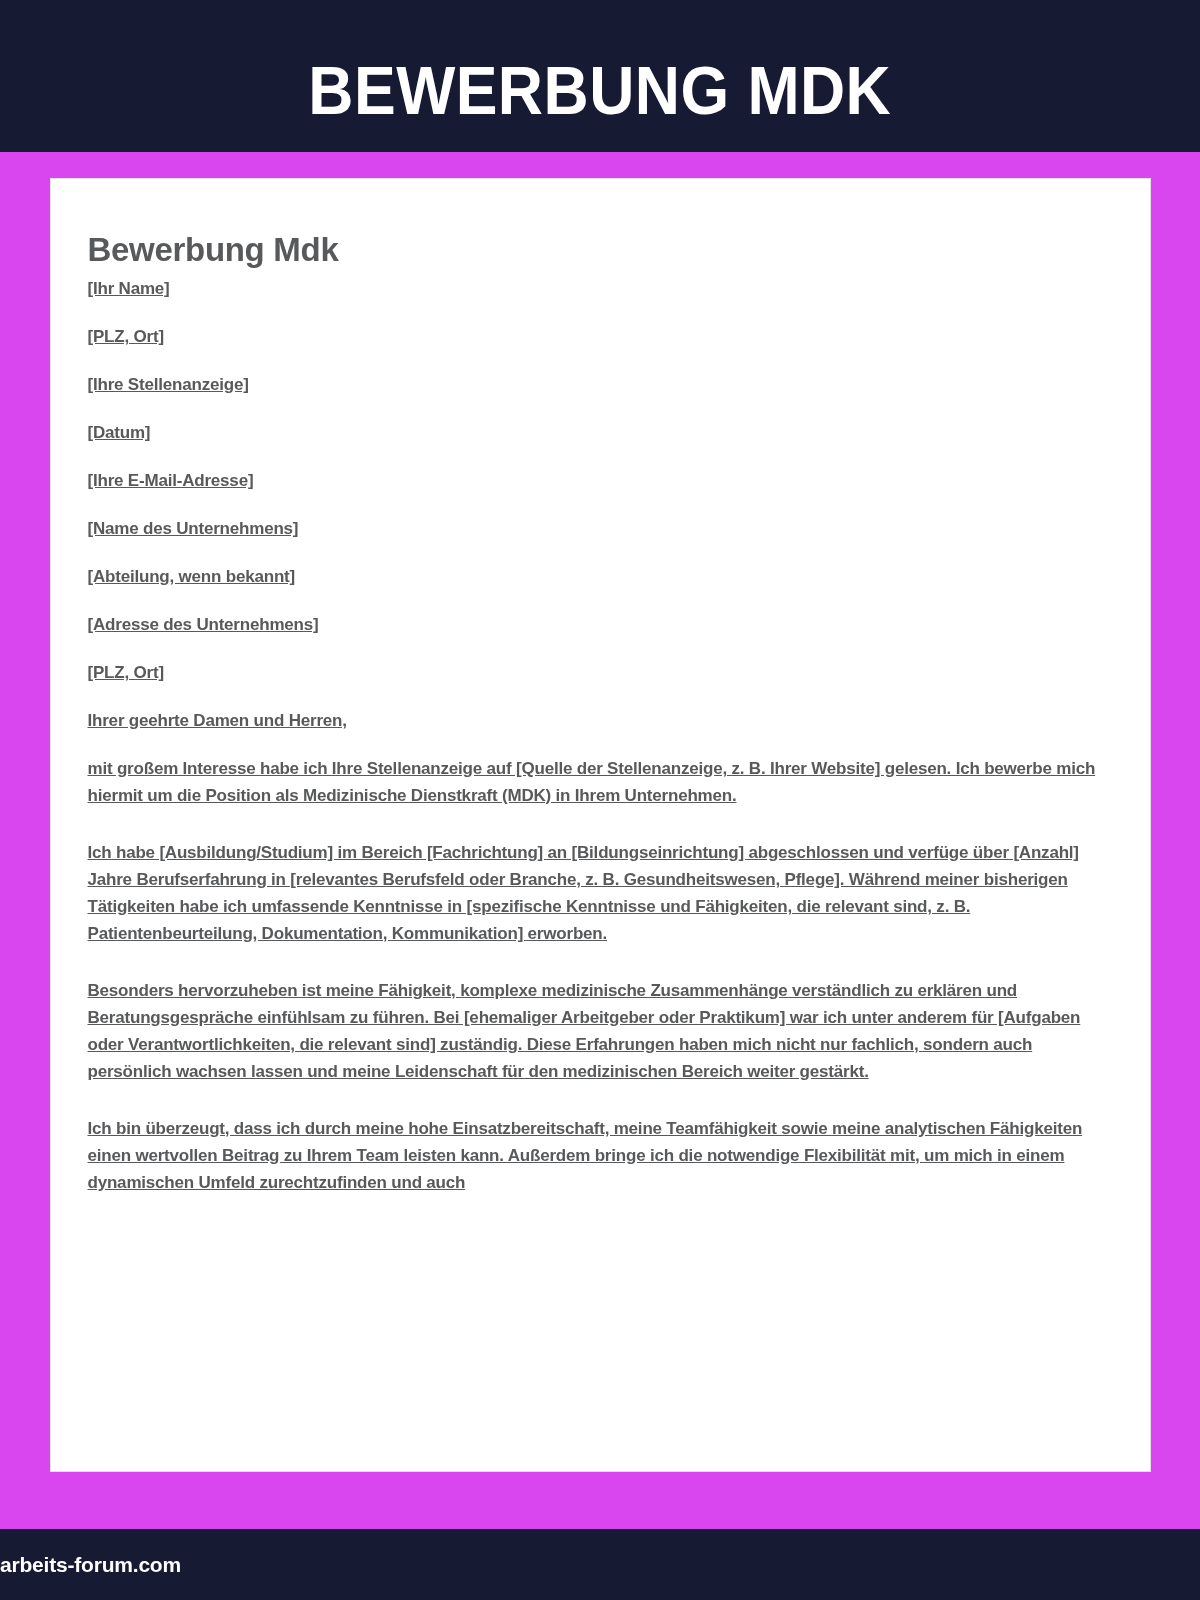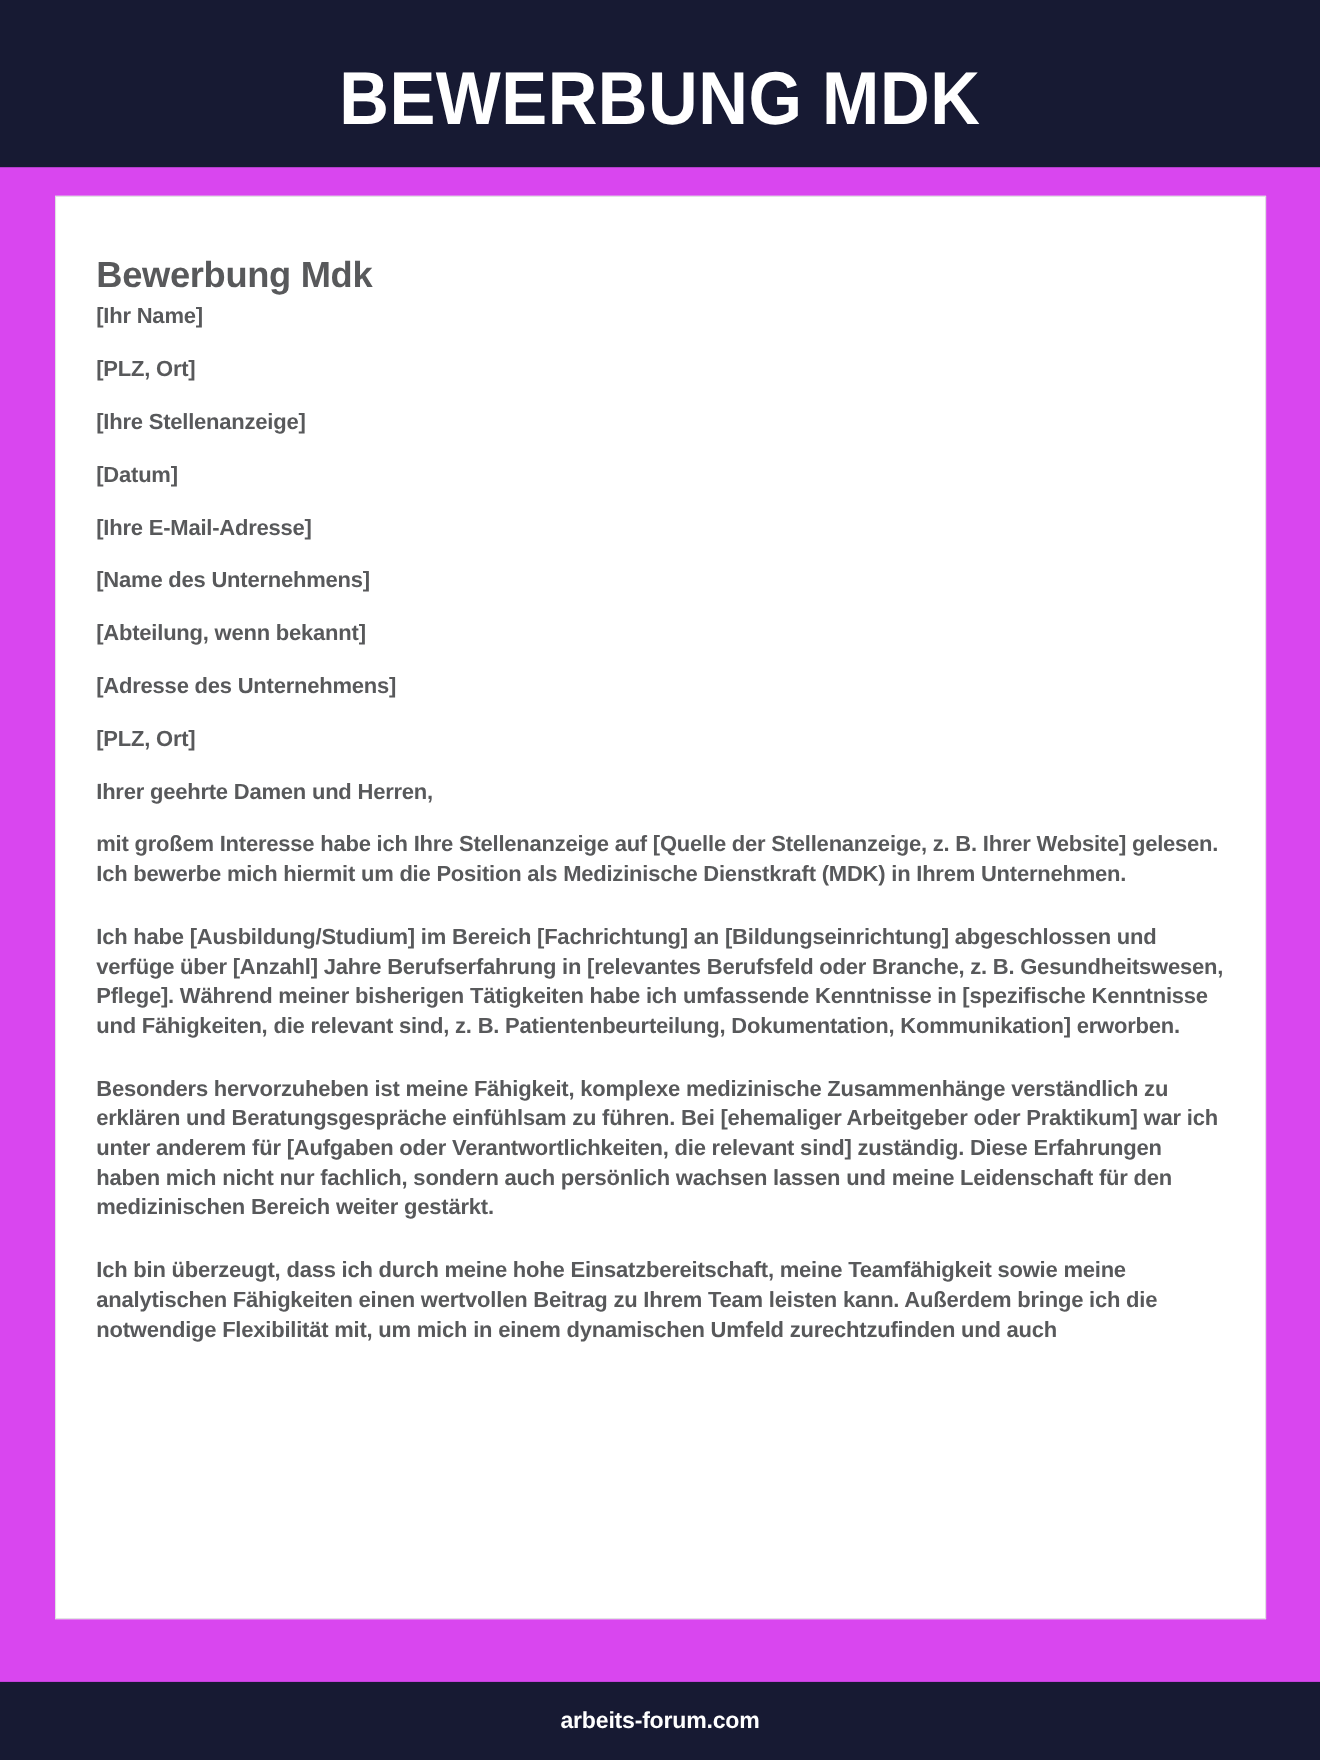--- a/index.html
+++ b/index.html
@@ -53,37 +53,38 @@
   }
   .letter-card h2 {
     margin: 0 0 6px 0;
     font-size: 33px;
     font-weight: 700;
     letter-spacing: -0.3px;
     color: #58595B;
   }
   .letter-card p {
     margin: 0 0 21px 0;
-    font-size: 20px;
+    font-size: 17px;
     line-height: 27px;
     font-weight: 700;
     letter-spacing: -0.2px;
     color: #58595B;
+    text-decoration: underline;
   }
   .letter-card p.gap-top { }
   .letter-card p.para     { margin-bottom: 30px; }
   .letter-card p.para.gap-top { margin-top: 13px; }
   
   .page-footer {
     height: 71px;
     flex: 0 0 71px;
     background: #171A33;
     display: flex;
     align-items: center;
-    justify-content: center;
+    justify-content: flex-start;
   }
   .page-footer .site {
     color: #FFFFFF;
     font-size: 21px;
     font-weight: 700;
     letter-spacing: -0.2px;
   }
 </style>
 </head>
 <body>

